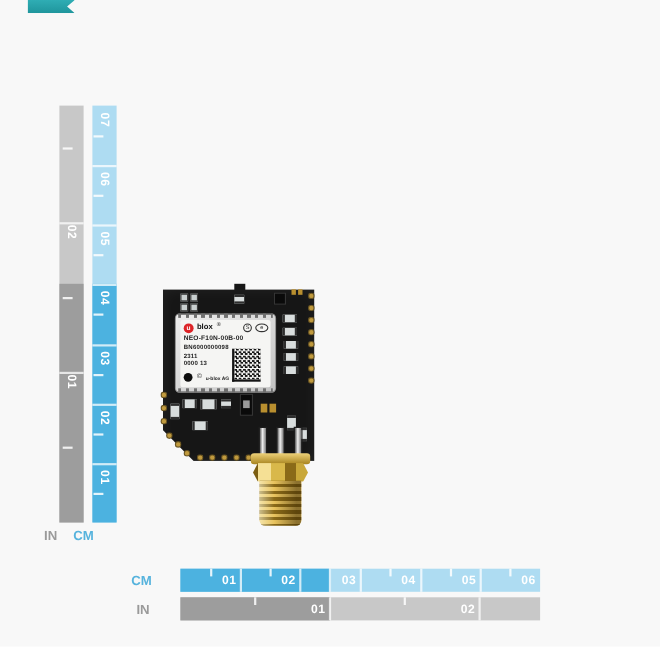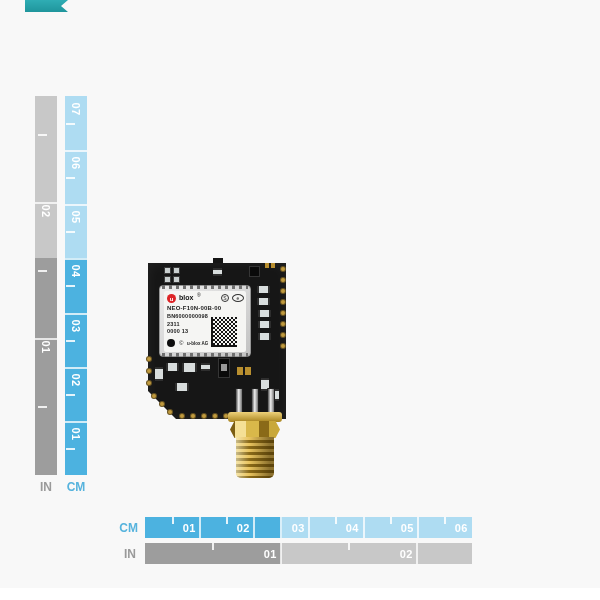--- a/index.html
+++ b/index.html
@@ -5,21 +5,21 @@
   html,body{margin:0;padding:0;}
   body{font-family:"Liberation Sans",sans-serif;}
   #canvas{position:relative;width:600px;height:588px;background:#f8f8f8;overflow:hidden;text-align:right;}
 
   
   .ribbon{position:absolute;left:25px;top:0;width:43px;height:12px;
     background:linear-gradient(180deg,#2fadb4,#1f959c);
     clip-path:polygon(0 0,100% 0,calc(100% - 7px) 50%,100% 100%,0 100%);}
 
   
-  .bar{position:absolute;}
+  .bar{position:absolute;margin-left:19px;}
   .dark{position:absolute;}
   .vnum{position:absolute;width:22px;height:22px;display:flex;align-items:center;justify-content:center;
     color:#fff;font-weight:bold;font-size:11px;transform:rotate(90deg);letter-spacing:.5px;}
   .hnum{position:absolute;top:0;height:100%;width:30px;display:flex;align-items:center;justify-content:flex-end;
     color:#fff;font-weight:bold;font-size:11px;letter-spacing:.5px;}
   .vtick{position:absolute;height:2px;width:9px;background:rgba(255,255,255,.85);}
   .vdiv{position:absolute;left:0;width:100%;height:2px;background:rgba(255,255,255,.75);}
   .htick{position:absolute;top:0;width:2px;height:7px;background:rgba(255,255,255,.85);}
   .hdiv{position:absolute;top:0;height:100%;width:2px;background:rgba(255,255,255,.75);}
   .rlabel{position:absolute;font-weight:bold;font-size:12px;display:flex;align-items:center;justify-content:center;}

